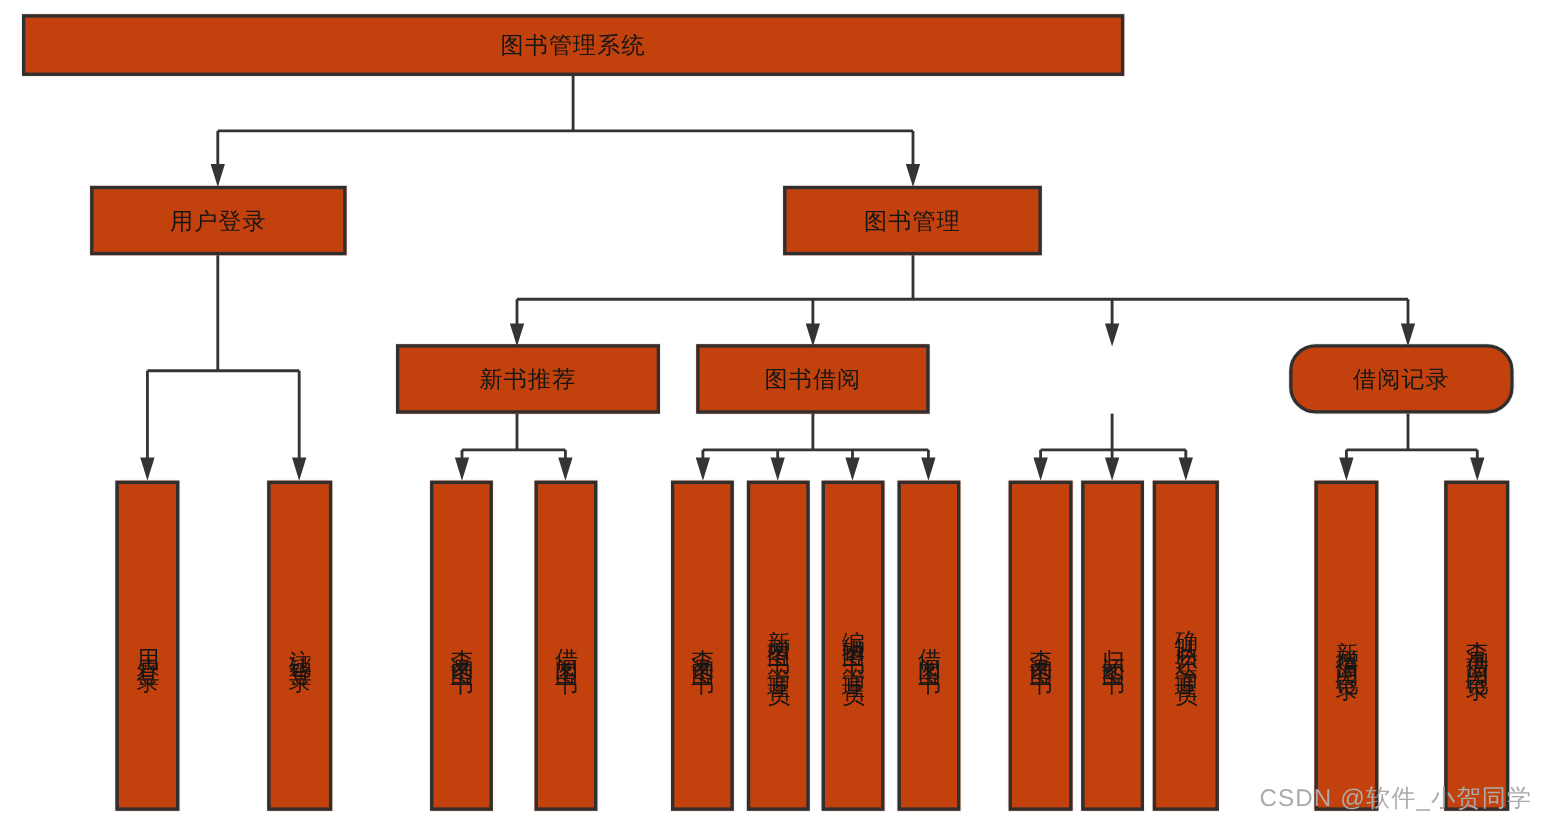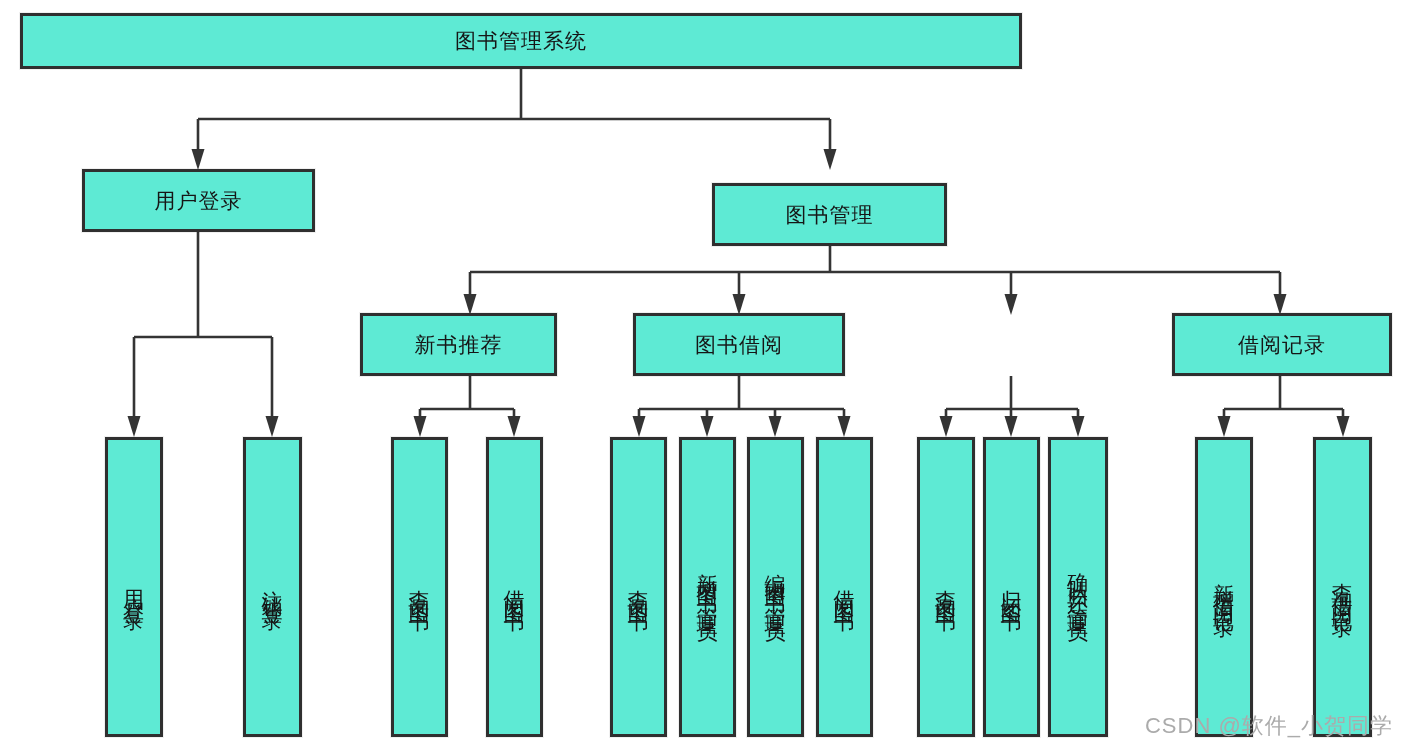--- a/index.html
+++ b/index.html
@@ -6,21 +6,21 @@
   .canvas{
     position:relative;
     width:1405px;height:747px;
     background:#ffffff;
     font-family:"Liberation Sans","DejaVu Sans",sans-serif;
     overflow:hidden;
   }
   .node{
     position:absolute;
     box-sizing:border-box;
-    background:#5eead4;
+    background:#c2410c;
     border:3px solid #2f2f2f;
     display:flex;align-items:center;justify-content:center;
     color:#161616;
     box-shadow:0 0 0 1px rgba(0,0,0,0.06);
   }
   .hnode{font-size:21px;letter-spacing:1px;}
   .root{font-size:21px;}
   .vnode .vtext{
     writing-mode:vertical-rl;
     text-orientation:mixed;
@@ -118,25 +118,25 @@
       <line x1="1224" y1="409" x2="1224" y2="419"></line>
       <line x1="1343" y1="409" x2="1343" y2="419"></line>
       <polygon points="1217.5,416 1230.5,416 1224,437"></polygon>
       <polygon points="1336.5,416 1349.5,416 1343,437"></polygon>
     </g>
   </svg>
 
   <div class="node hnode root" style="left:20px;top:13px;width:1002px;height:56px;">图书管理系统</div>
 
   <div class="node hnode" style="left:82px;top:169px;width:233px;height:63px;">用户登录</div>
-  <div class="node hnode" style="left:712px;top:183px;width:235px;height:63px;">图书管理</div>
+  <div class="node hnode" style="left:712px;top:169px;width:235px;height:63px;">图书管理</div>
 
-  <div class="node hnode" style="left:360px;top:313px;width:197px;height:63px;font-family:Liberation Serif, serif;">新书推荐</div>
+  <div class="node hnode" style="left:360px;top:313px;width:240px;height:63px;font-family:Liberation Serif, serif;">新书推荐</div>
   <div class="node hnode" style="left:633px;top:313px;width:212px;height:63px;">图书借阅</div>
-  <div class="node hnode" style="left:1172px;top:313px;width:220px;height:63px;">借阅记录</div>
+  <div class="node hnode" style="left:1172px;top:313px;width:204px;height:63px;border-radius:24px;">借阅记录</div>
 
   <div class="node vnode" style="left:105px;top:437px;width:58px;height:300px;">
     <span class="vtext">用户登录</span>
   </div>
   <div class="node vnode" style="left:243px;top:437px;width:59px;height:300px;">
     <span class="vtext">注销登录</span>
   </div>
 
   <div class="node vnode" style="left:391px;top:437px;width:57px;height:300px;">
     <span class="vtext">查询图书</span>

